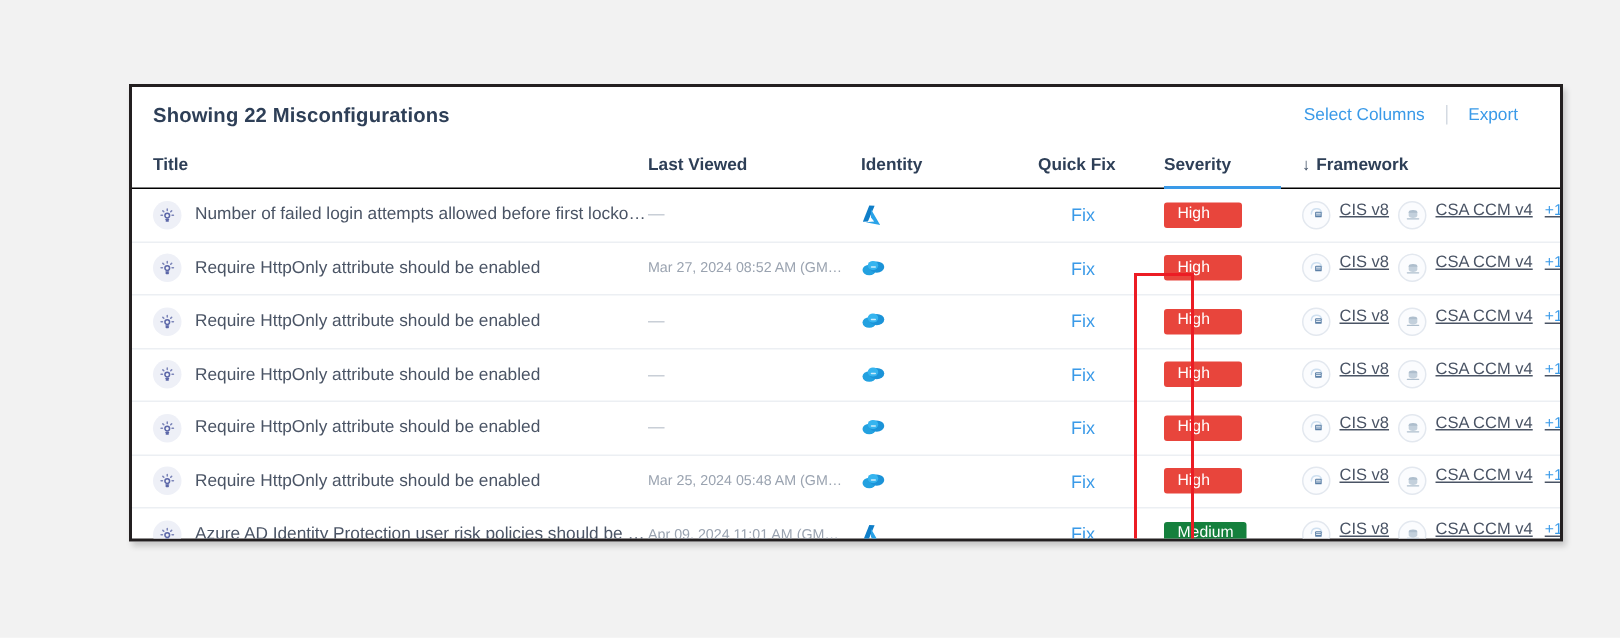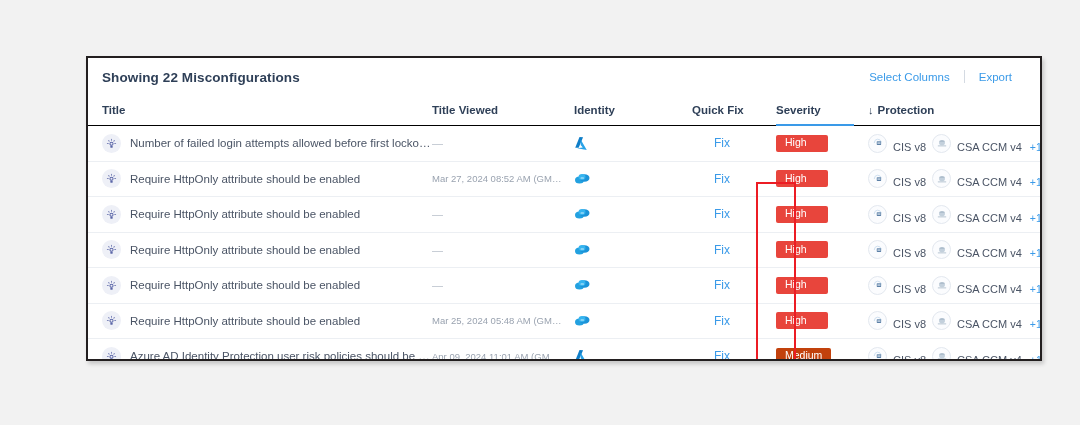--- a/index.html
+++ b/index.html
@@ -179,22 +179,23 @@
     padding: 2.5px 9px 3px 9px;
     border-radius: 2px;
     line-height: 1.1;
     min-width: 34px;
     text-align: left;
   }
 
   
   .fw-cell {
     display: flex;
-    align-items: flex-end;
+    align-items: flex-start;
     gap: 6px;
+    text-decoration: underline;
   }
   .fw-ico {
     flex: 0 0 auto;
     width: 17px;
     height: 17px;
     border-radius: 50%;
     border: 1px solid #e3e8ef;
     background: #fbfcfe;
     display: flex;
     align-items: center;
@@ -237,25 +238,25 @@
       <span class="head-link">Select Columns</span>
       <span class="head-sep"></span>
       <span class="head-link">Export</span>
     </div>
   </div>
 
   <table class="tbl">
     <thead>
       <tr>
         <th class="c-title">Title</th>
-        <th class="c-date">Title Viewed</th>
+        <th class="c-date">Last Viewed</th>
         <th class="c-acct">Identity</th>
         <th class="c-fix">Quick Fix</th>
         <th class="c-sev th-sorted"><span>Severity</span></th>
-        <th class="c-fw"><span class="sort-arrow">↓</span><span>Protection</span></th>
+        <th class="c-fw"><span class="sort-arrow">↓</span><span>Framework</span></th>
       </tr>
     </thead>
     <tbody id="tbody">
         <tr>
           <td class="c-title">
             <div class="title-cell">
               <span class="bulb">
                 <svg width="11" height="11" viewBox="0 0 24 24" fill="none" stroke="#7b84b8" stroke-width="2.2" stroke-linecap="round">
                   <path d="M12 3v2M5.6 5.6l1.4 1.4M18.4 5.6l-1.4 1.4M3 12h2M19 12h2"></path>
                   <circle cx="12" cy="12.5" r="3.4" stroke="#5b66a8"></circle>
@@ -566,21 +567,21 @@
           </td>
           <td class="c-acct">
             <span class="acct-wrap">
               <svg width="14" height="15" viewBox="0 0 24 26">
                 <path d="M9.4 1.6 2 20.4l5.9-.1L15.6 2z" fill="#0f7ec8"></path>
                 <path d="M11.4 6 22 24.4 5.2 21.2l9.9-1.1-3.7-4.4z" fill="#2aa3e8"></path>
               </svg>
             </span>
           </td>
           <td class="c-fix"><span class="fix-link">Fix</span></td>
-          <td class="c-sev"><span class="badge" style="background: #c2410c;">Medium</span></td>
+          <td class="c-sev"><span class="badge" style="background: #15803d;">Medium</span></td>
           <td class="c-fw">
             <div class="fw-cell">
               <span class="fw-ico">
                 <svg width="10" height="10" viewBox="0 0 16 16">
                   <path d="M2 7.4A5.6 5.6 0 0 1 13 6" stroke="#cfe0f0" stroke-width="1.6" fill="none" stroke-linecap="round"></path>
                   <rect x="6" y="5" width="7" height="6" rx="1" fill="#5b7fa6"></rect>
                   <rect x="7" y="6.2" width="5" height="1" fill="#eaf1f8"></rect>
                   <rect x="7" y="8" width="5" height="1" fill="#eaf1f8"></rect>
                 </svg>
               </span>

